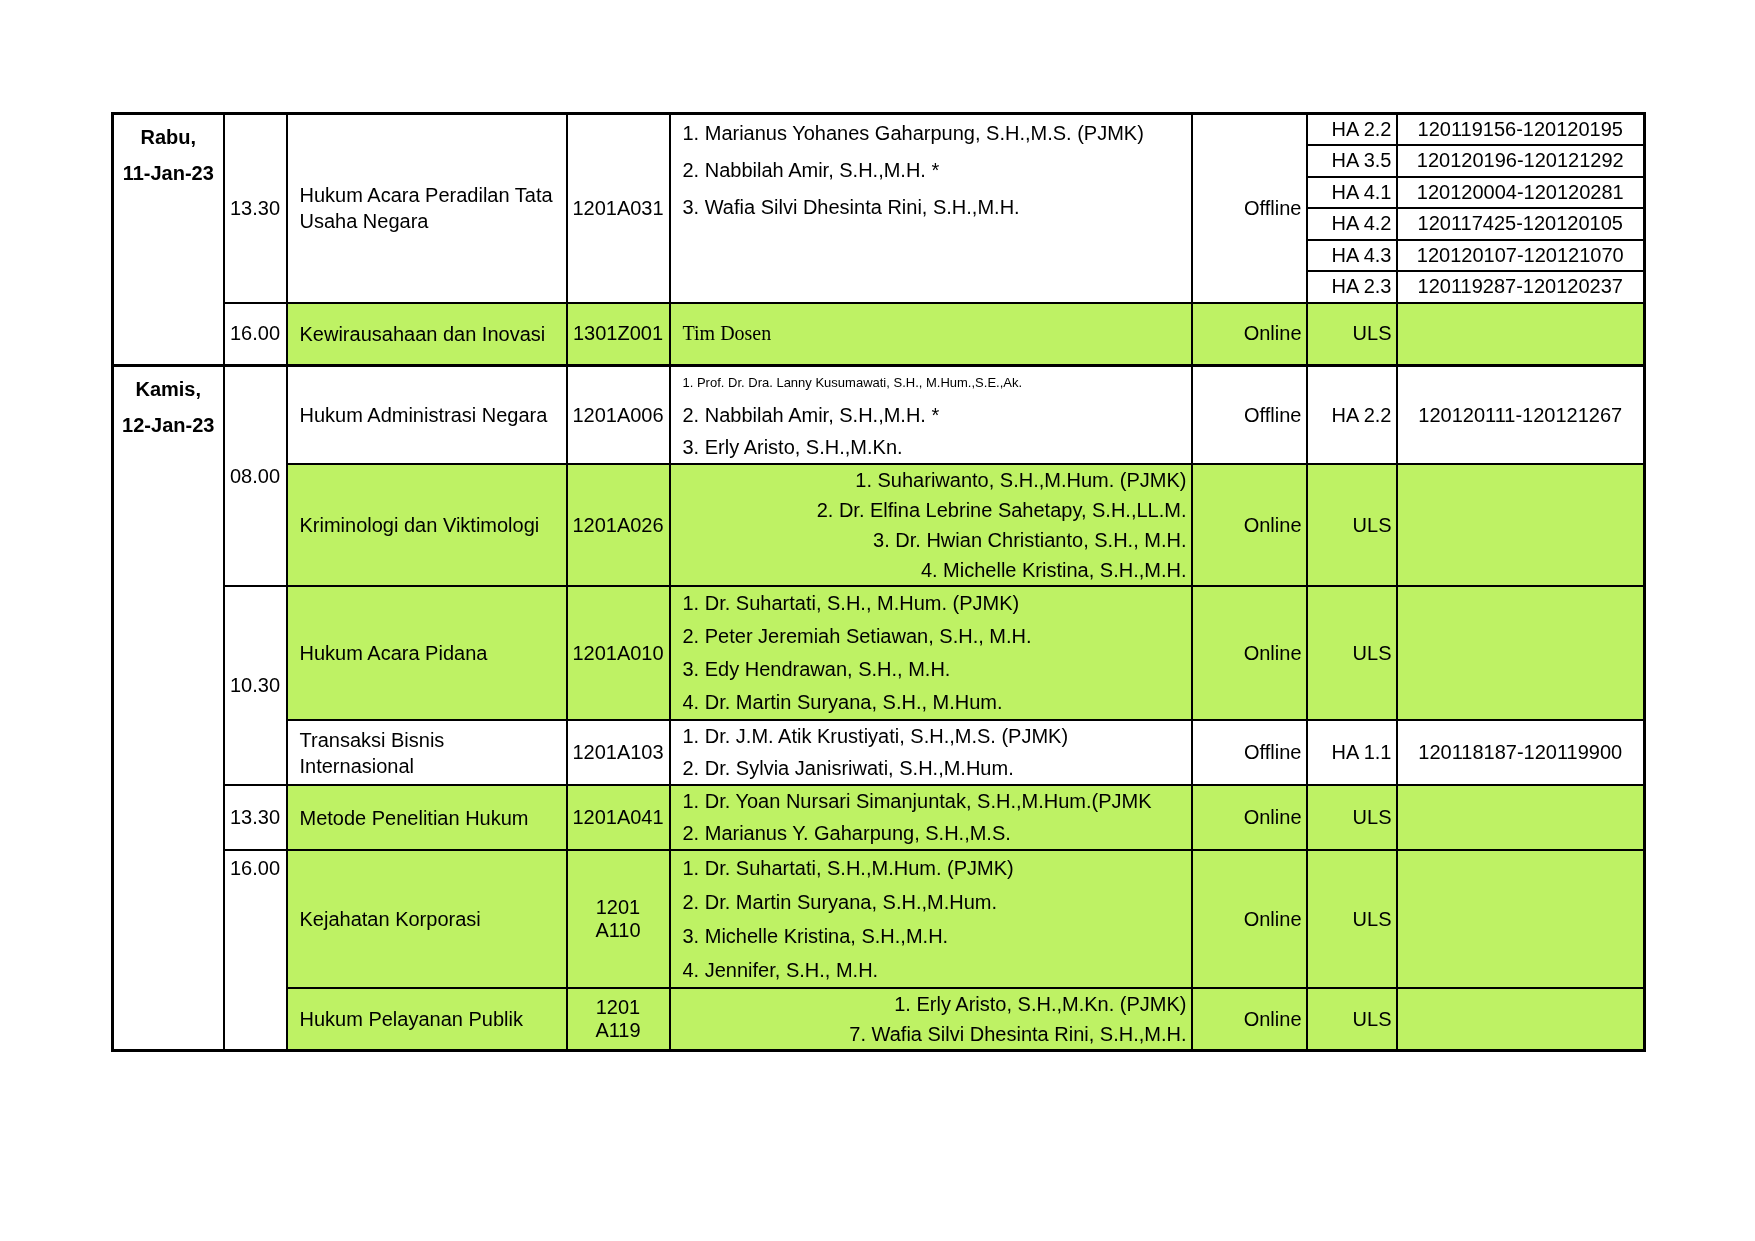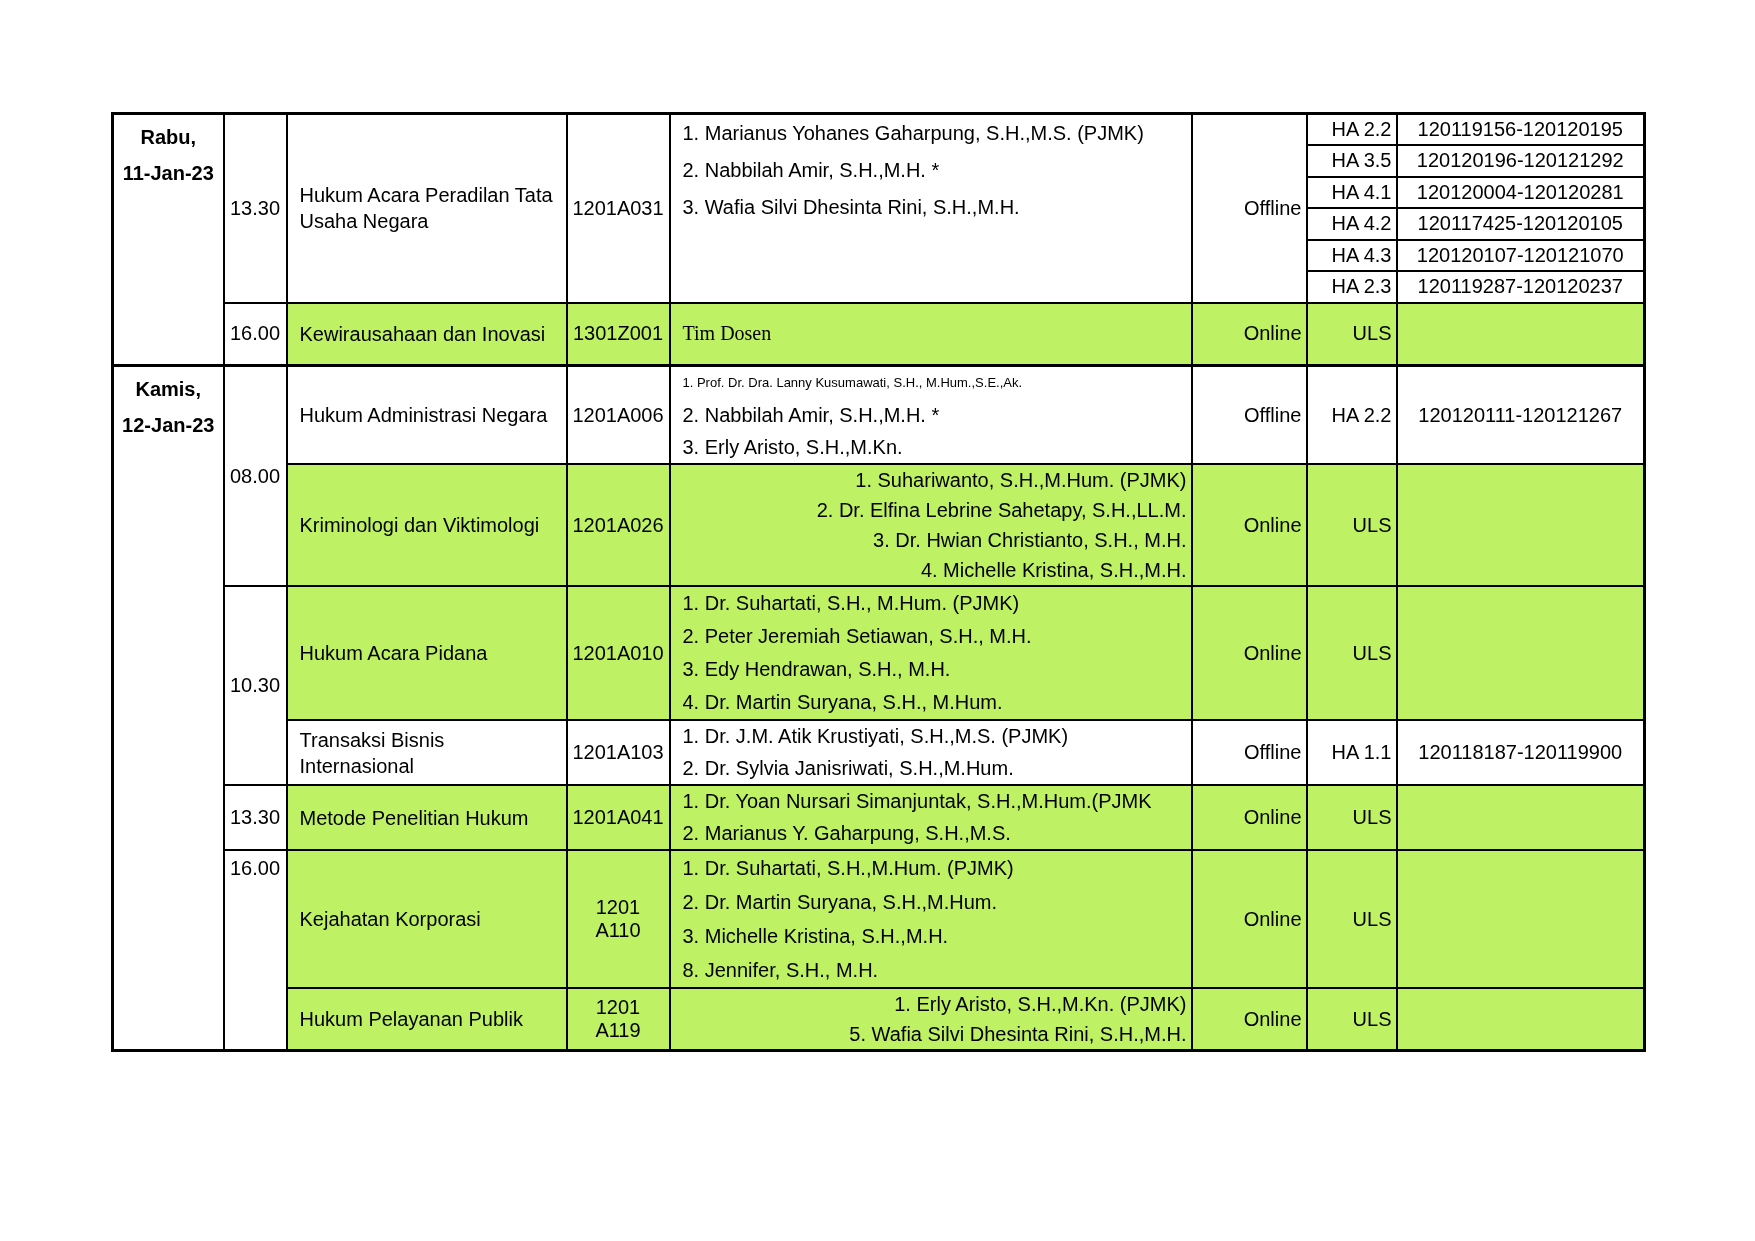--- a/index.html
+++ b/index.html
@@ -174,33 +174,33 @@
     </tr>
 
     <tr style="height:137px">
       <td class="time time-top" rowspan="2">16.00</td>
       <td class="course green">Kejahatan Korporasi</td>
       <td class="code green">1201 A110</td>
       <td class="lect green lh34">
         <div class="ln">1. Dr. Suhartati, S.H.,M.Hum. (PJMK)</div>
         <div class="ln">2. Dr. Martin Suryana, S.H.,M.Hum.</div>
         <div class="ln">3. Michelle Kristina, S.H.,M.H.</div>
-        <div class="ln">8. Jennifer, S.H., M.H.</div>
+        <div class="ln">4. Jennifer, S.H., M.H.</div>
       </td>
       <td class="mode green">Online</td>
       <td class="room green">ULS</td>
       <td class="range green"></td>
     </tr>
 
     <tr style="height:60px">
       <td class="course green">Hukum Pelayanan Publik</td>
       <td class="code green">1201 A119</td>
       <td class="lect green lh30">
         <div class="ln">1. Erly Aristo, S.H.,M.Kn. (PJMK)</div>
-        <div class="ln">5. Wafia Silvi Dhesinta Rini, S.H.,M.H.</div>
+        <div class="ln">7. Wafia Silvi Dhesinta Rini, S.H.,M.H.</div>
       </td>
       <td class="mode green">Online</td>
       <td class="room green">ULS</td>
       <td class="range green"></td>
     </tr>
   </tbody>
     </table>
 </div>
 
 </body></html>

